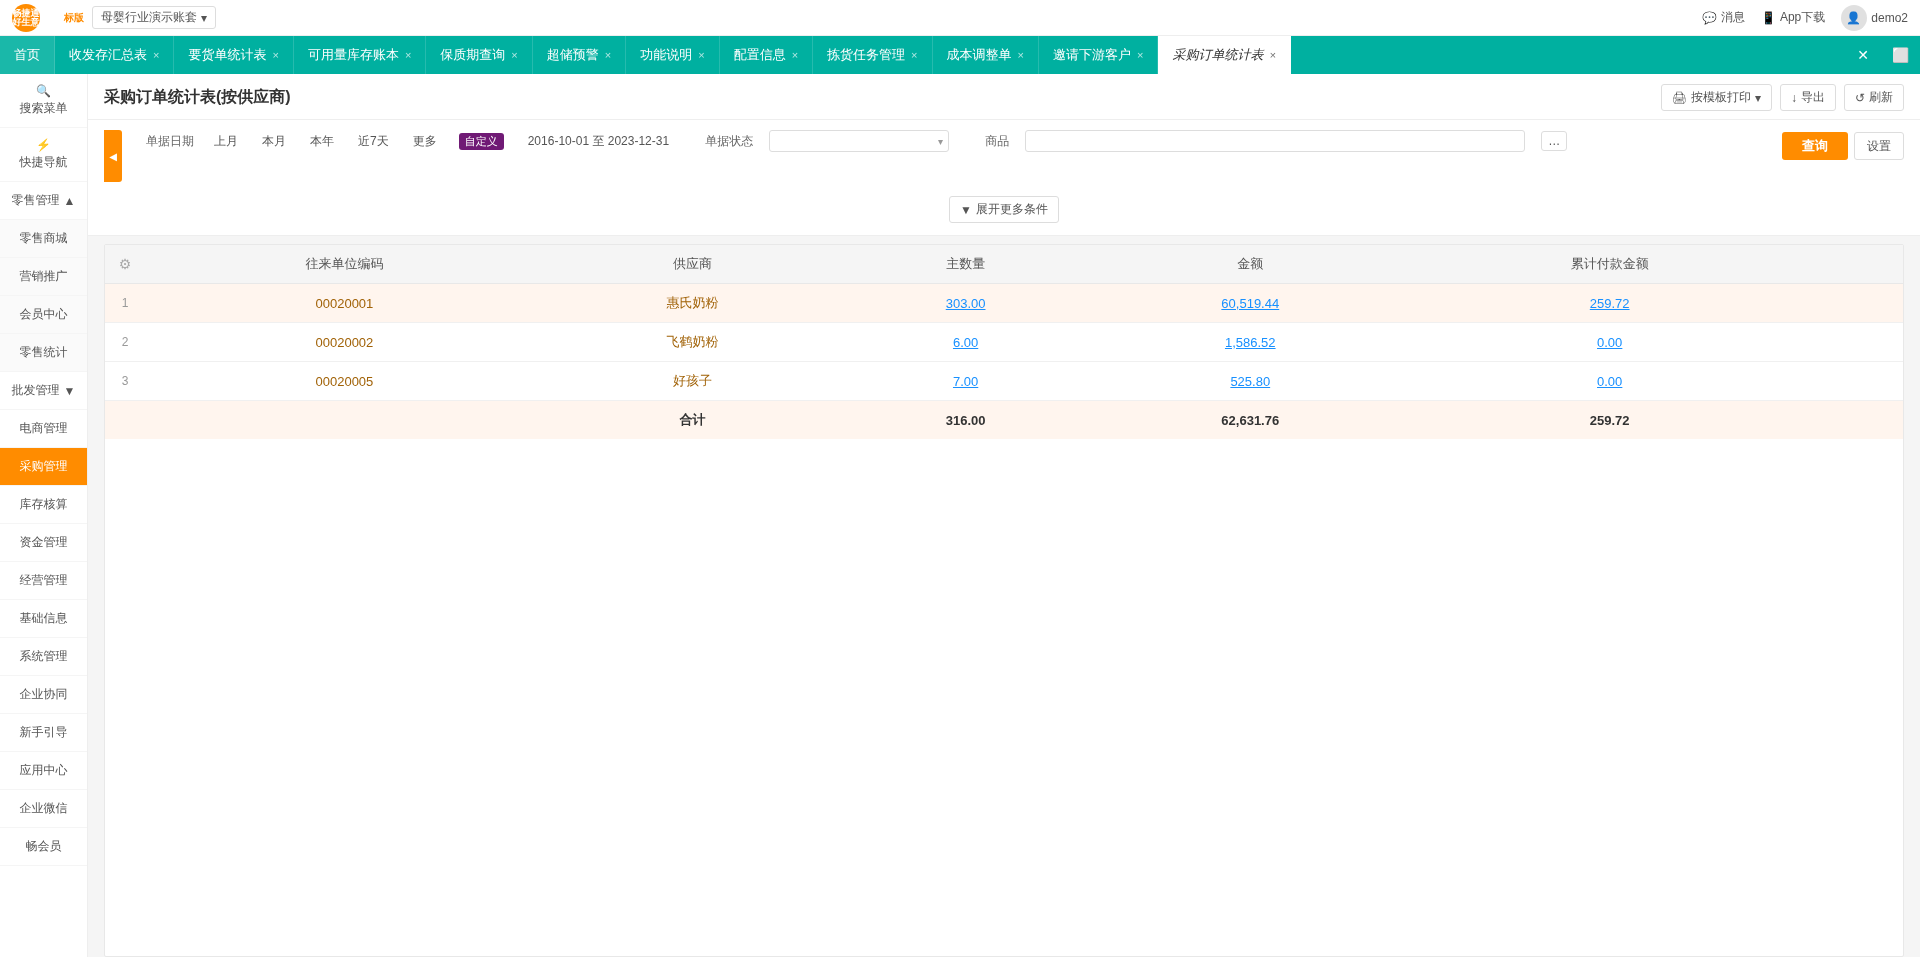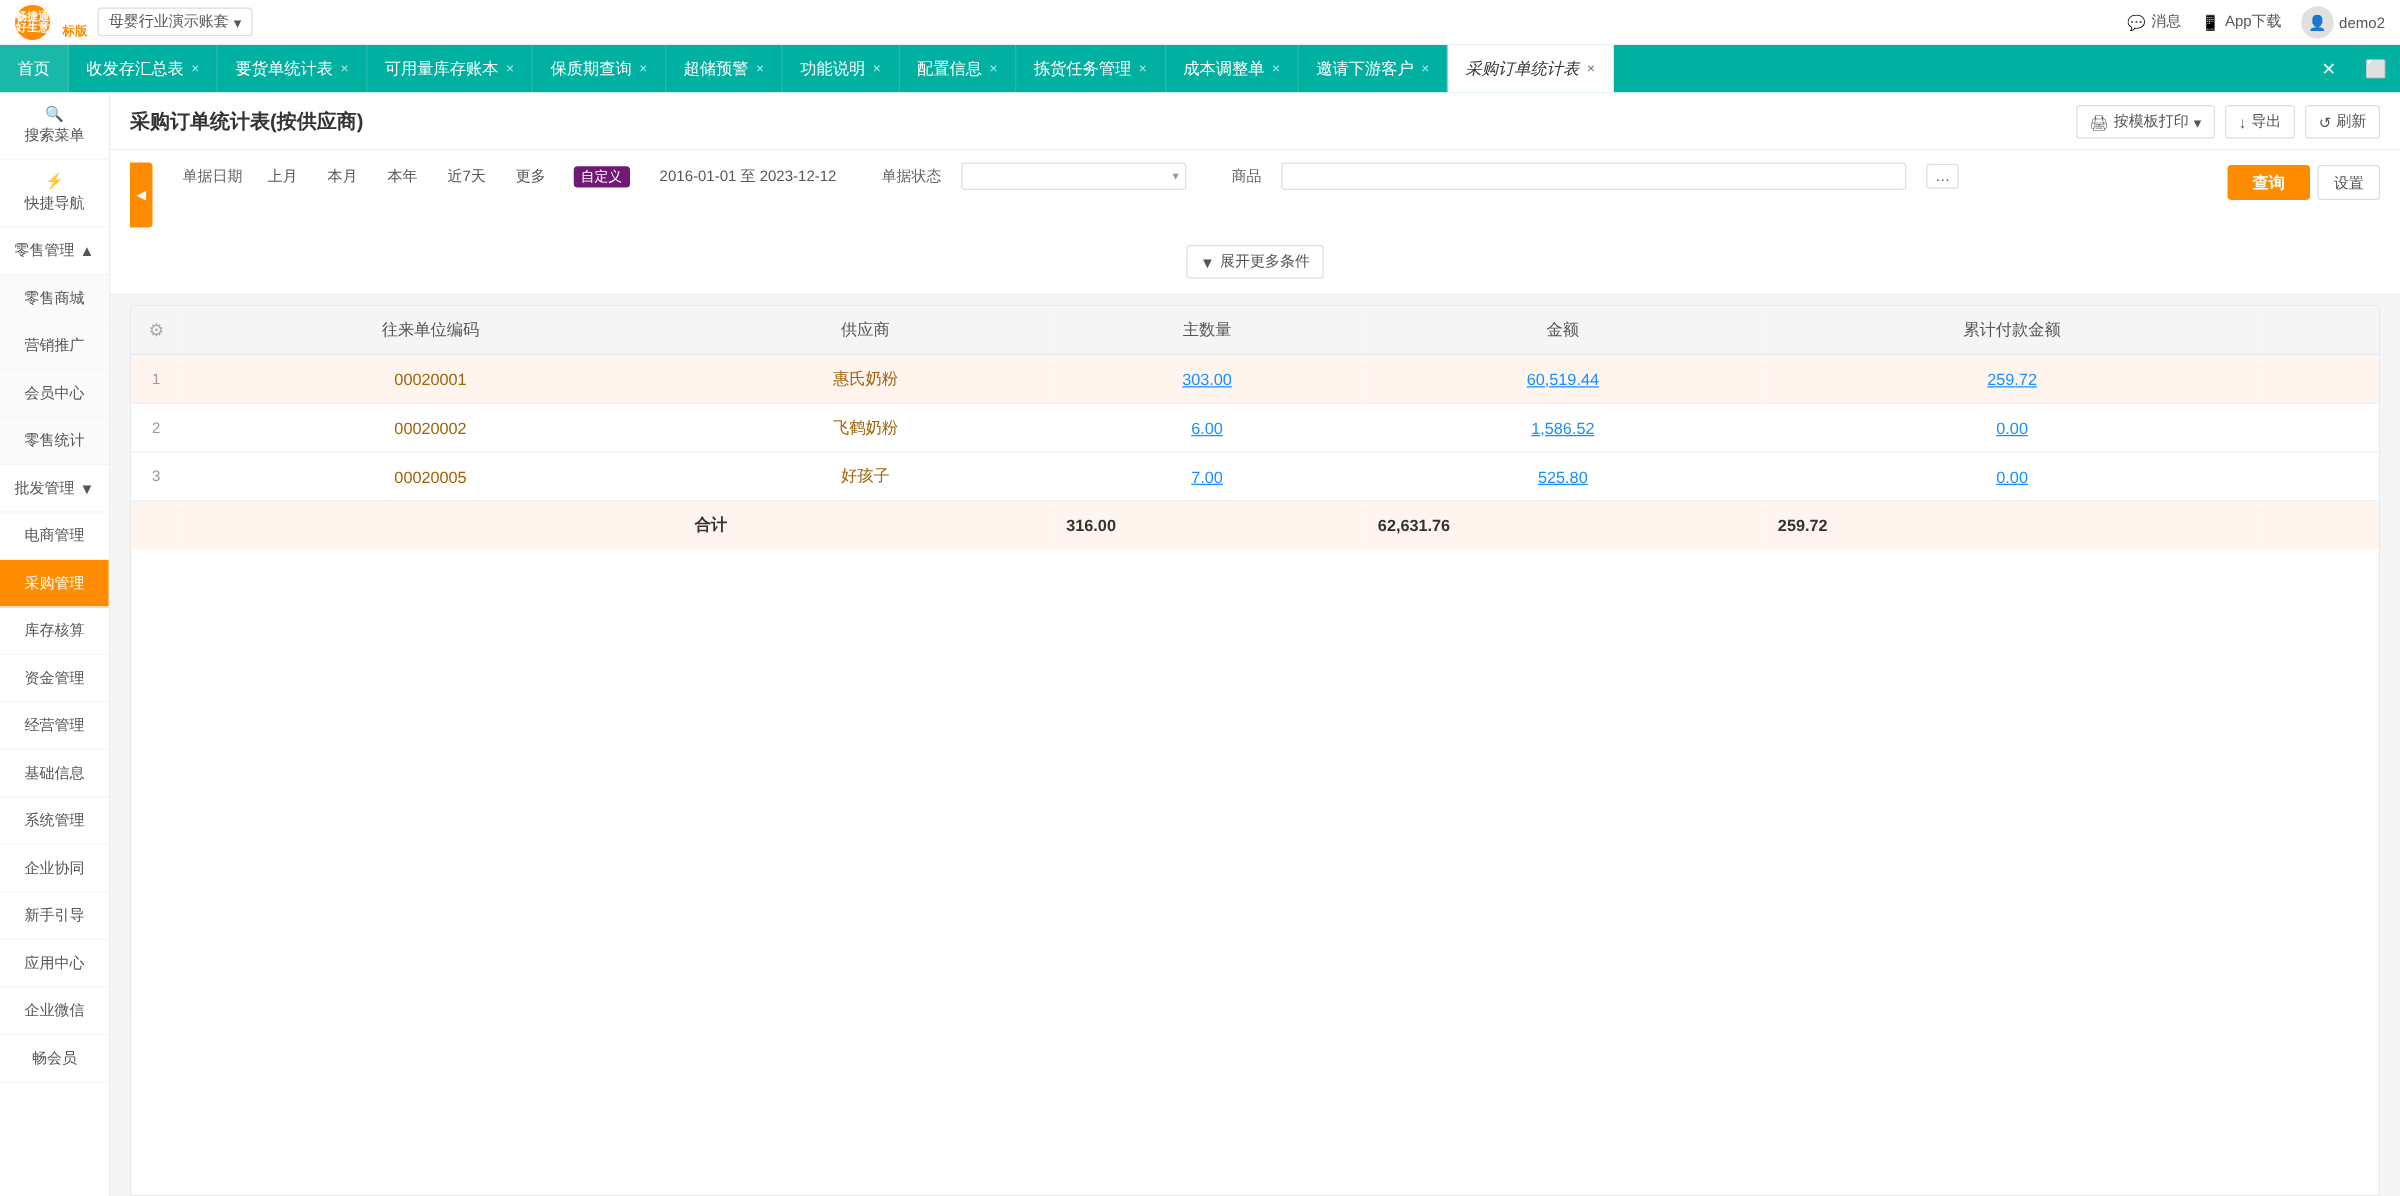--- a/index.html
+++ b/index.html
@@ -1,21 +1,21 @@
 <!DOCTYPE html>
 <html><head>
   <meta charset="utf-8">
   <style>
     * { margin: 0; padding: 0; box-sizing: border-box; }
     body { font-family: 'Microsoft YaHei', Arial, sans-serif; font-size: 13px; background: #f5f5f5; color: #333; width: 1920px; height: 957px; overflow: hidden; }
 
     
     .top-bar { height: 36px; background: #fff; display: flex; align-items: center; padding: 0 12px; border-bottom: 1px solid #eee; justify-content: space-between; }
     .top-bar-left { display: flex; align-items: center; gap: 8px; }
-    .logo-area { display: flex; align-items: flex-end; gap: 10px; }
+    .logo-area { display: flex; align-items: center; gap: 24px; }
     .logo-icon { width: 28px; height: 28px; background: #ff8c00; border-radius: 50%; display: flex; align-items: center; justify-content: center; color: #fff; font-size: 12px; font-weight: bold; }
     .store-selector { display: flex; align-items: center; gap: 4px; padding: 2px 8px; border: 1px solid #ddd; border-radius: 3px; cursor: pointer; font-size: 12px; color: #555; background: #fff; }
     .top-bar-right { display: flex; align-items: center; gap: 16px; }
     .top-bar-action { display: flex; align-items: center; gap: 4px; font-size: 12px; color: #555; cursor: pointer; }
     .user-avatar { width: 26px; height: 26px; border-radius: 50%; background: #e0e0e0; display: flex; align-items: center; justify-content: center; overflow: hidden; }
 
     
     .nav-tabs { height: 38px; background: #00b0a0; display: flex; align-items: center; padding: 0 0; overflow: hidden; }
     .nav-tab { padding: 0 14px; height: 50px; display: flex; align-items: center; font-size: 13px; color: #fff; cursor: pointer; white-space: nowrap; position: relative; border-right: 1px solid rgba(255,255,255,0.15); }
     .nav-tab.home { background: rgba(255,255,255,0.1); }
@@ -64,21 +64,21 @@
     tbody tr { border-bottom: 1px solid #f0f0f0; }
     tbody tr.row-odd { background: #fff; }
     tbody tr.row-highlight { background: #fff5ee; }
     tbody td { padding: 10px 12px; font-size: 13px; color: #a16207; text-align: center; }
     tbody td.num { color: #1890ff; cursor: pointer; text-decoration: underline; }
     .row-num { color: #999; font-size: 12px; }
     .settings-icon { color: #aaa; font-size: 14px; cursor: pointer; }
 
     
     .table-footer { background: #fff5ee; border-top: 1px solid #e8e8e8; }
-    .table-footer td { padding: 10px 12px; font-size: 13px; font-weight: bold; color: #333; }
+    .table-footer td { padding: 10px 12px; font-size: 13px; font-weight: bold; color: #333; text-align: center; }
 
     
     .select-wrapper { position: relative; display: inline-flex; align-items: center; }
     .select-wrapper::after { content: '▾'; position: absolute; right: 6px; pointer-events: none; color: #999; font-size: 10px; }
 
     .filter-section { background: #fff; padding: 10px 16px; border-bottom: 1px solid #eee; }
     .filter-main-row { display: flex; align-items: flex-start; gap: 16px; }
     .filter-left { flex: 1; }
     .filter-right { display: flex; flex-direction: row; gap: 6px; padding-top: 2px; }
 
@@ -273,21 +273,21 @@
         <div class="filter-left">
 
           <div class="filter-row-1" style="margin-bottom:6px;">
             <span class="filter-label">单据日期</span>
             <span class="date-shortcut">上月</span>
             <span class="date-shortcut">本月</span>
             <span class="date-shortcut">本年</span>
             <span class="date-shortcut">近7天</span>
             <span class="date-shortcut">更多</span>
             <span class="date-custom">自定义</span>
-            <span style="margin-left:8px; font-size:12px; color:#555;">2016-01-01 至 2023-12-12</span>
+            <span style="margin-left:8px; font-size:12px; color:#555;">2016-10-01 至 2023-12-31</span>
 
             <span class="filter-label" style="margin-left:20px;">单据状态</span>
             <div class="select-wrapper">
               <select class="filter-select">
                 <option value=""></option>
               </select>
             </div>
 
             <span class="filter-label" style="margin-left:20px;">商品</span>
             <input class="filter-input" style="flex: 1 1 0%; max-width: 500px;" type="text">

